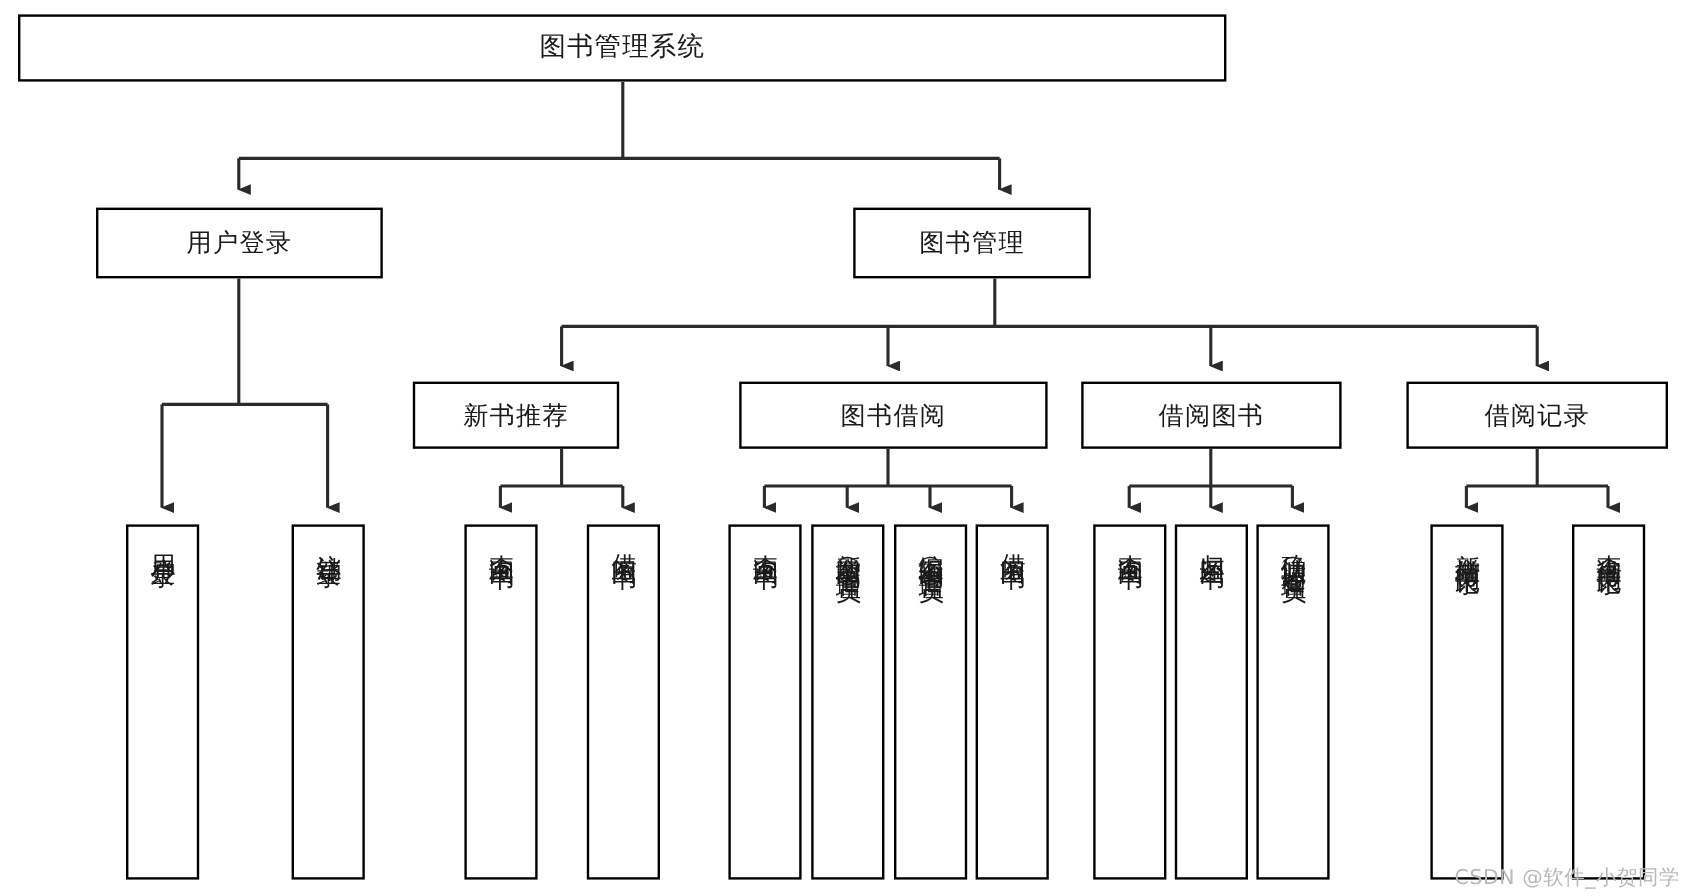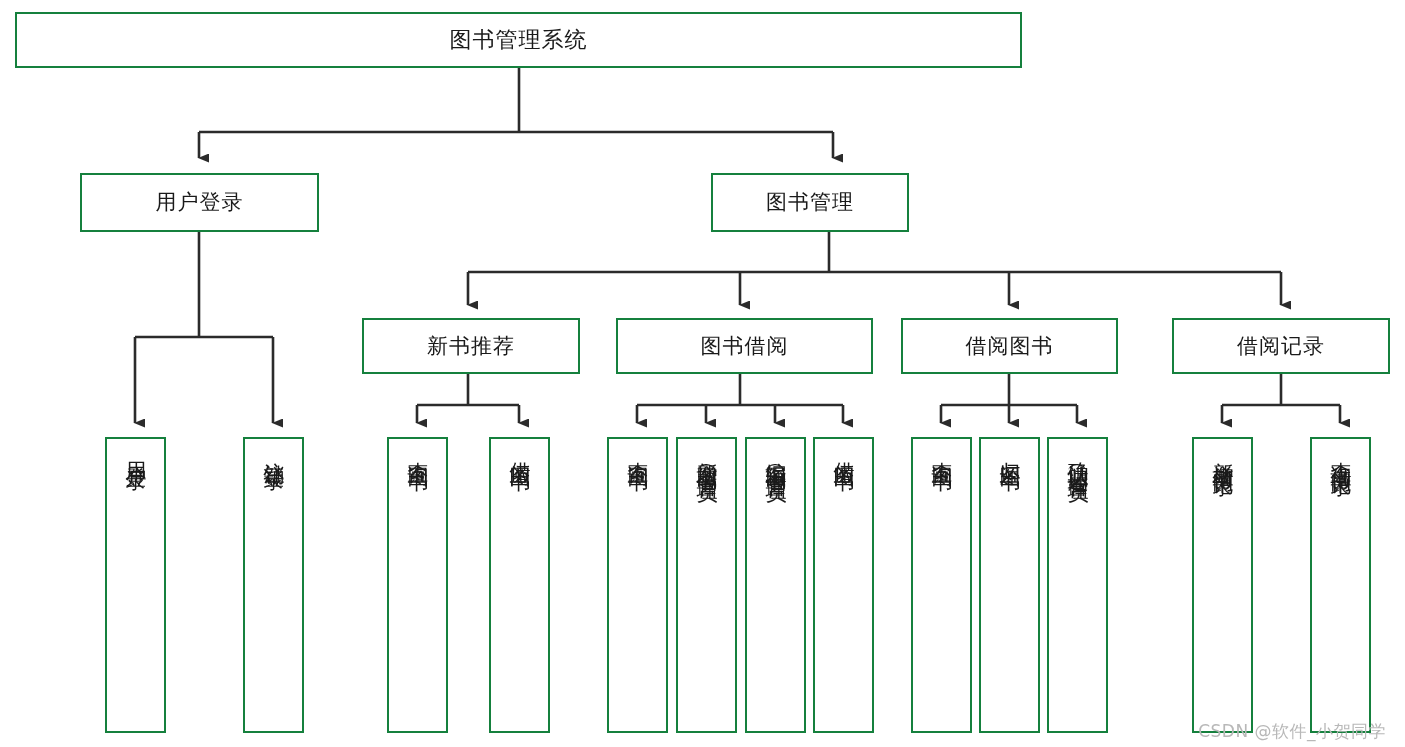--- a/index.html
+++ b/index.html
@@ -14,21 +14,21 @@
     position: relative;
     width: 1405px;
     height: 747px;
     background: #ffffff;
     overflow: hidden;
   }
   .node {
     position: absolute;
     box-sizing: border-box;
     background: #ffffff;
-    border: 2px solid #15803d;
+    border: 2px solid #000000;
     display: flex;
     align-items: center;
     justify-content: center;
     color: #1a1a1a;
   }
   .node .label {
     display: block;
     text-align: center;
     line-height: 1.18;
   }
@@ -56,21 +56,21 @@
   svg#wires {
     position: absolute;
     left: 0;
     top: 0;
     width: 1405px;
     height: 747px;
     pointer-events: none;
   }
   #watermark {
     position: absolute;
-    right: 19px;
+    right: 5px;
     bottom: 4px;
     font-size: 17px;
     color: #b8b8b8;
     letter-spacing: 0.5px;
     white-space: nowrap;
     font-family: "DejaVu Sans", "Liberation Sans", sans-serif;
   }
 </style>
 </head>
 <body>
@@ -131,21 +131,21 @@
     <span class="label">图书管理系统</span>
   </div>
 
   <div class="node h" style="left:80px; top:173px; width:239px; height:59px;">
     <span class="label">用户登录</span>
   </div>
   <div class="node h" style="left:711px; top:173px; width:198px; height:59px;">
     <span class="label">图书管理</span>
   </div>
 
-  <div class="node h" style="left:362px; top:318px; width:218px; height:56px;">
+  <div class="node h" style="left:344px; top:318px; width:172px; height:56px;">
     <span class="label">新书推荐</span>
   </div>
   <div class="node h" style="left:616px; top:318px; width:257px; height:56px;">
     <span class="label">图书借阅</span>
   </div>
   <div class="node h" style="left:901px; top:318px; width:217px; height:56px;">
     <span class="label">借阅图书</span>
   </div>
   <div class="node h" style="left:1172px; top:318px; width:218px; height:56px;">
     <span class="label">借阅记录</span>

